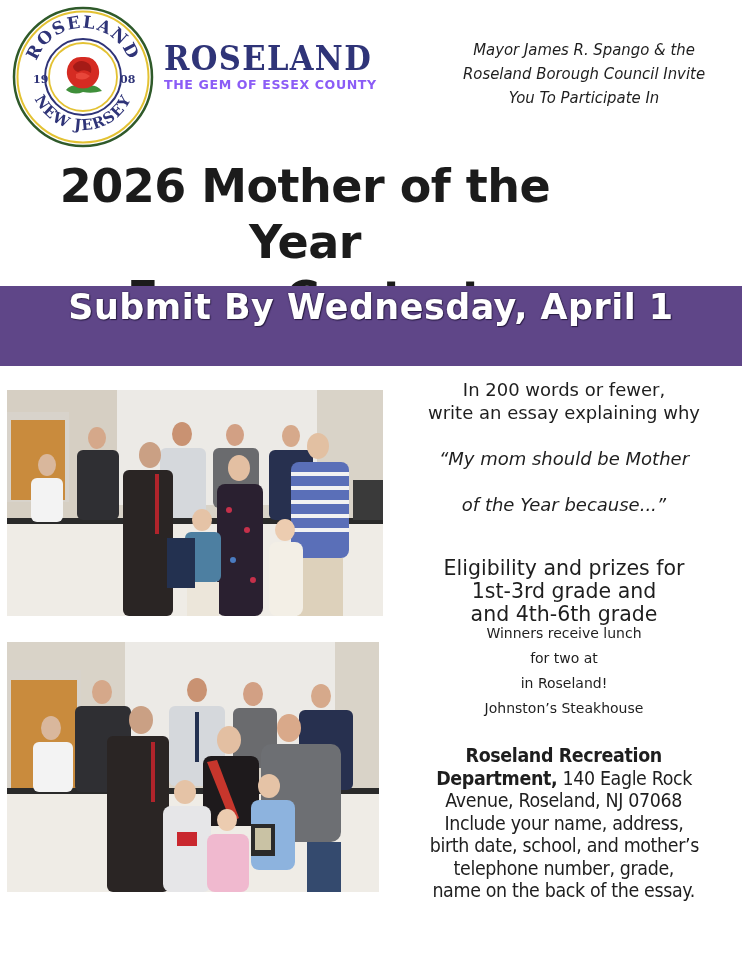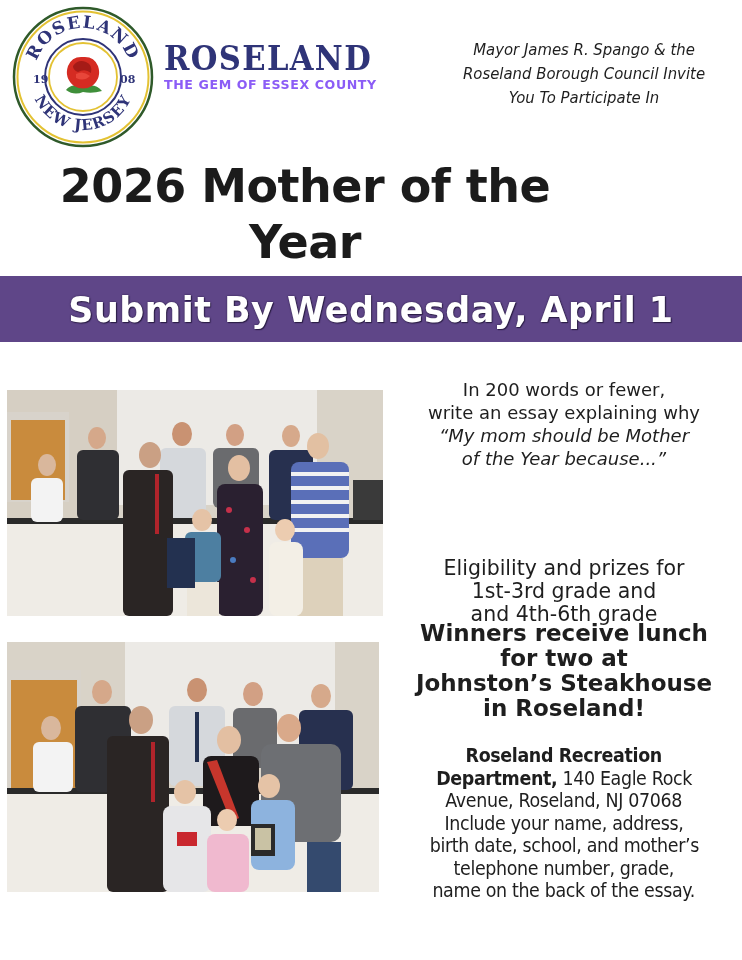--- a/index.html
+++ b/index.html
@@ -11,34 +11,34 @@
   .brand { position: absolute; left: 164px; top: 40px; width: 256px; }
   .brand .b1 { font-family: "DejaVu Sans", sans-serif; font-weight: bold; color: #2f5a2a; font-size: 13.5px; letter-spacing: 0.5px; line-height: 18px; }
   .brand .b2 { font-family: "DejaVu Serif", serif; font-weight: bold; color: #2f3478; font-size: 34px; letter-spacing: 1.5px; line-height: 36px; margin-top: 0px; transform: scaleX(0.9); transform-origin: left center; white-space: nowrap; }
   .brand .b3 { font-family: "DejaVu Sans", sans-serif; font-weight: bold; color: #8b5cf6; font-size: 12.6px; letter-spacing: 0.6px; line-height: 18px; white-space: nowrap; }
 
   .invite { position: absolute; left: 428px; top: 38px; width: 312px; text-align: center; font-style: italic; font-size: 16px; line-height: 24px; color: #1e1e1e; font-family: "DejaVu Sans", sans-serif; transform: scaleX(0.93); transform-origin: center; }
 
   .title { position: absolute; left: 0; top: 158px; width: 610px; text-align: center; font-family: "DejaVu Sans", sans-serif; font-weight: bold; font-size: 46px; line-height: 56px; color: #1b1b1b; letter-spacing: -0.5px; }
   .title span { display: block; }
 
-  .banner { position: absolute; left: 0; top: 276px; width: 742px; height: 66px; background: #5f4688; display: flex; align-items: center; justify-content: center; }
+  .banner { position: absolute; left: 0; top: 286px; width: 742px; height: 80px; background: #5f4688; display: flex; align-items: flex-start; justify-content: center; }
   .banner span { color: #ffffff; font-weight: bold; font-size: 36px; letter-spacing: 0.5px; font-family: "DejaVu Sans", sans-serif; text-shadow: 0 0 2px #2a1d44, 1px 1px 1px #2a1d44; transform: scaleX(0.97); }
 
   .photo { position: absolute; overflow: hidden; }
   .photo1 { left: 7px; top: 390px; width: 376px; height: 226px; }
   .photo2 { left: 7px; top: 642px; width: 372px; height: 250px; }
   .photo svg { display: block; width: 100%; height: 100%; }
 
   .info { position: absolute; left: 386px; width: 356px; text-align: center; font-family: "DejaVu Sans", sans-serif; color: #1e1e1e; }
   .info p { margin: 0; }
   .blk1 { top: 378px; font-size: 18px; line-height: 23px; }
-  .blk1 .em { font-style: italic; }
+  .blk1 .em { font-style: italic; margin-top: 23px; }
   .blk2 { top: 512px; font-size: 20.5px; line-height: 23px; margin-top: 45px; }
-  .blk3 { top: 621px; font-size: 23px; line-height: 25px; font-weight: bold; }
+  .blk3 { top: 621px; font-size: 14px; line-height: 25px; }
   .blk4 { top: 744px; font-size: 19px; line-height: 22.5px; letter-spacing: -0.4px; }
   .blk4 b { font-weight: bold; }
   .cond { display: inline-block; transform: scaleX(0.92); transform-origin: center; white-space: nowrap; }
 </style>
 </head>
 <body>
 
 <div class="seal">
   <svg viewBox="0 0 142 142" width="142" height="142">
     <defs>
@@ -186,22 +186,22 @@
 
 <div class="info blk2">
   <p>Eligibility and prizes for</p>
   <p>1st-3rd grade and</p>
   <p>and 4th-6th grade</p>
 </div>
 
 <div class="info blk3">
   <p>Winners receive lunch</p>
   <p>for two at</p>
+  <p>in Roseland!</p>
   <p>Johnston’s Steakhouse</p>
-  <p>in Roseland!</p>
 </div>
 
 <div class="info blk4">
   <p><span class="cond"><b>Roseland Recreation</b></span></p>
   <p><span class="cond"><b>Department,</b><span> 140 Eagle Rock</span></span></p>
   <p><span class="cond">Avenue, Roseland, NJ 07068</span></p>
   <p><span class="cond">Include your name, address,</span></p>
   <p><span class="cond">birth date, school, and mother’s</span></p>
   <p><span class="cond">telephone number, grade,</span></p>
   <p><span class="cond">name on the back of the essay.</span></p>

